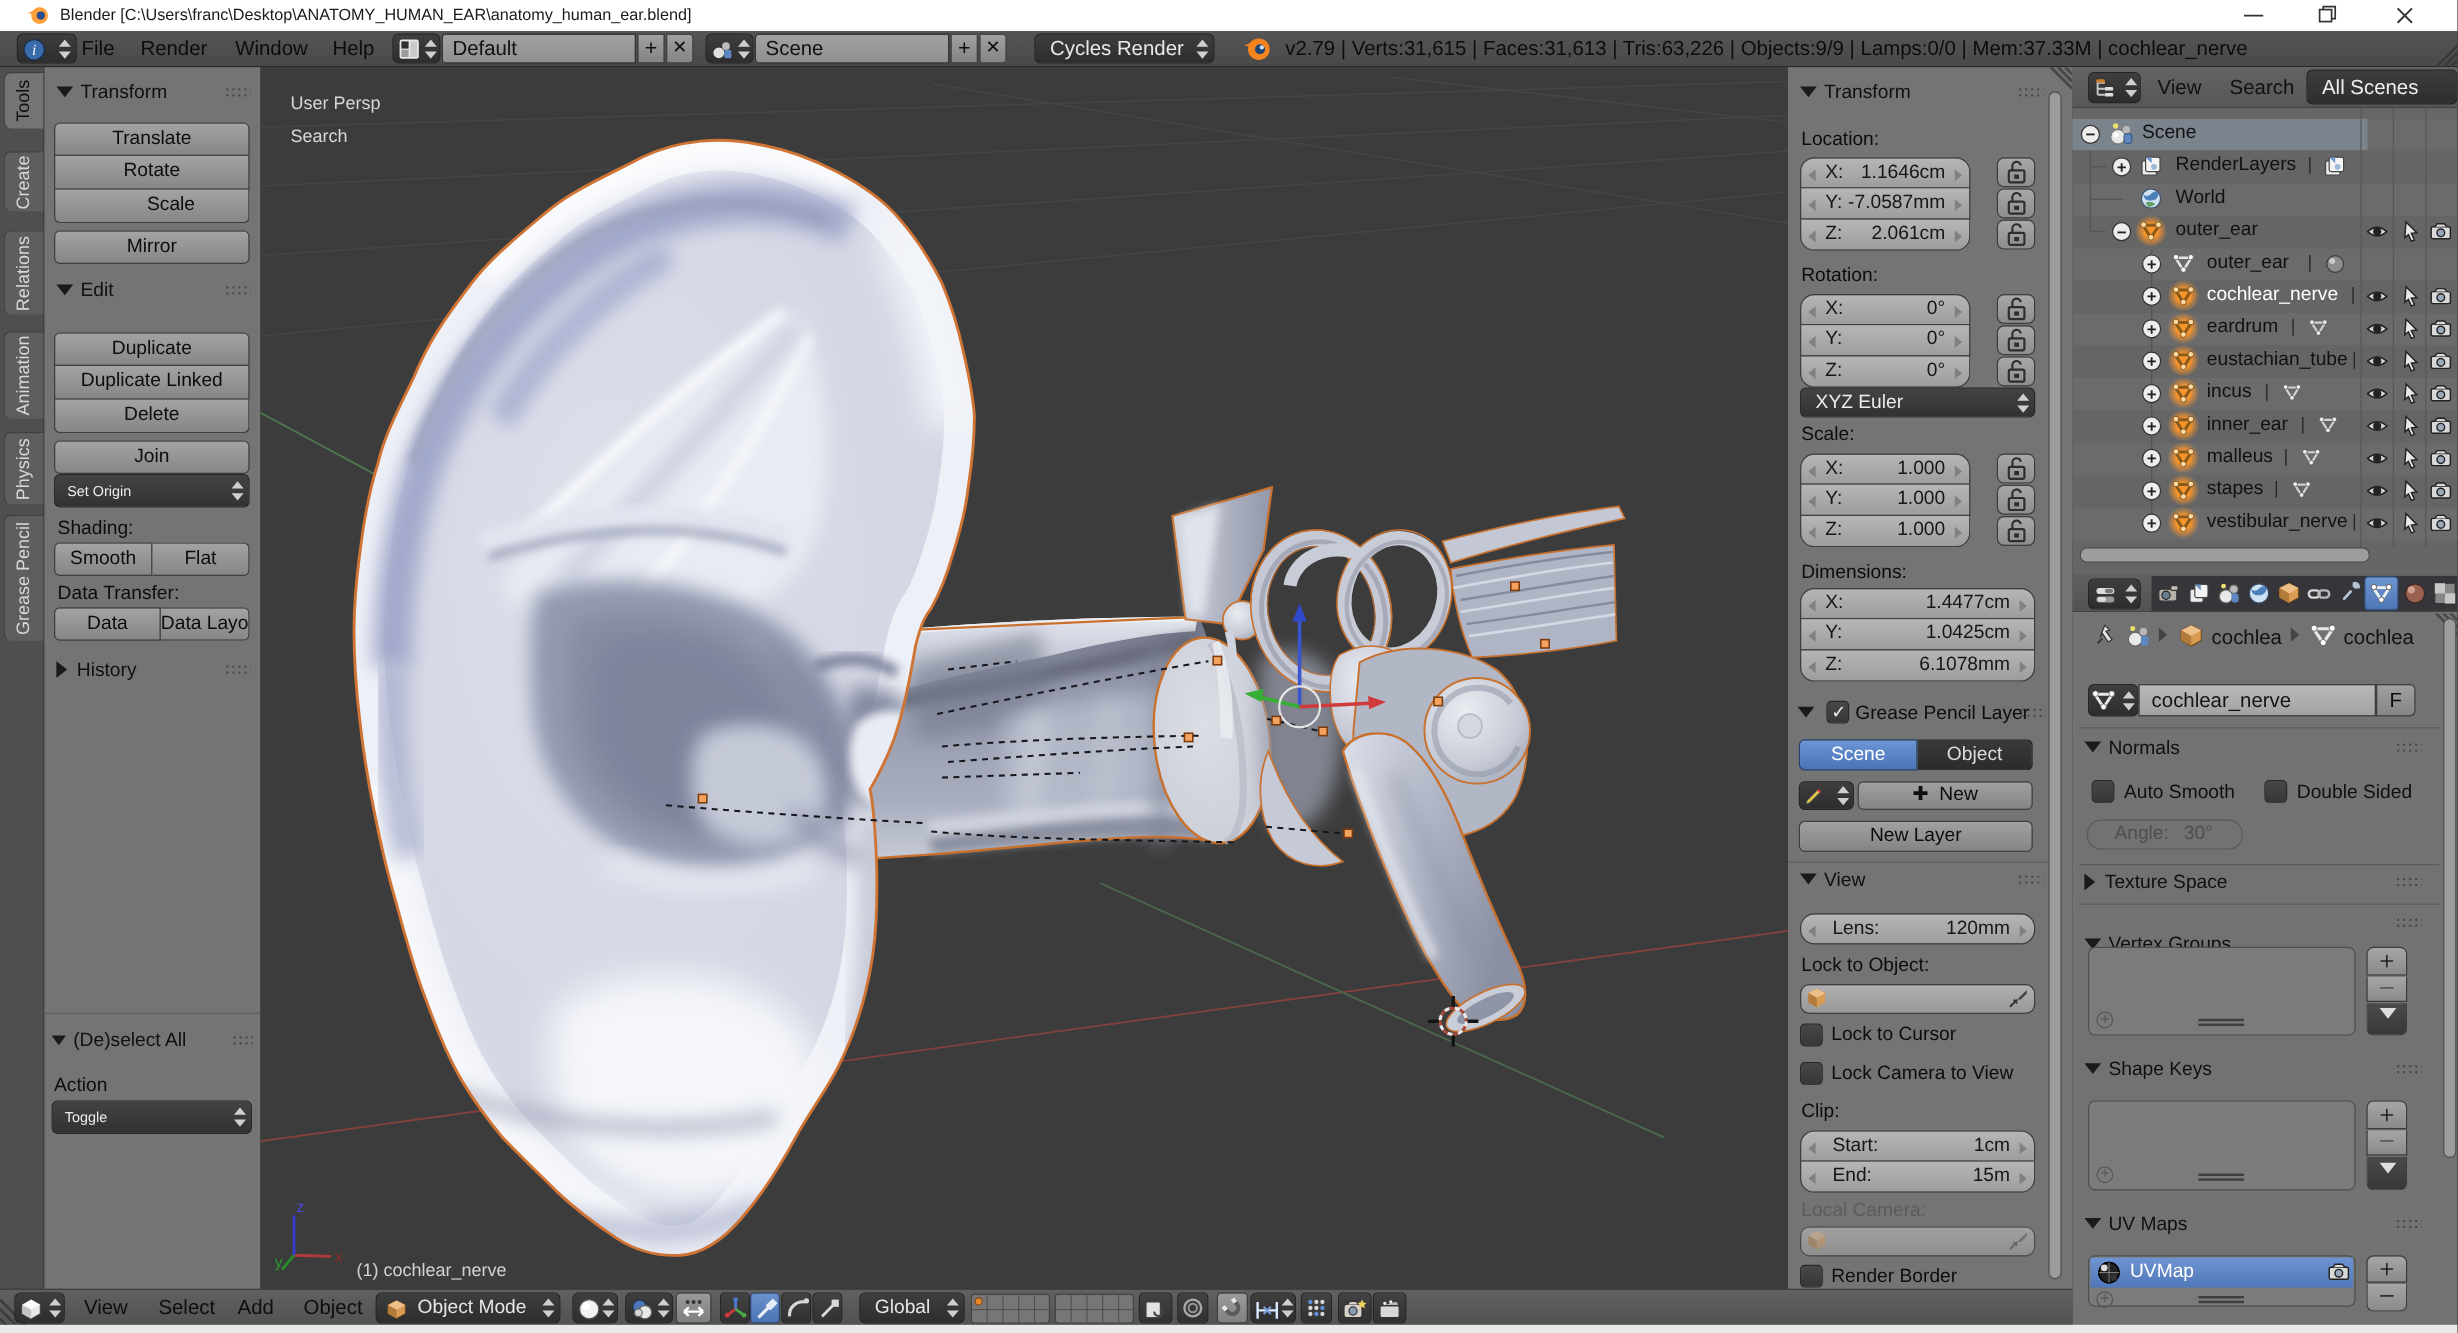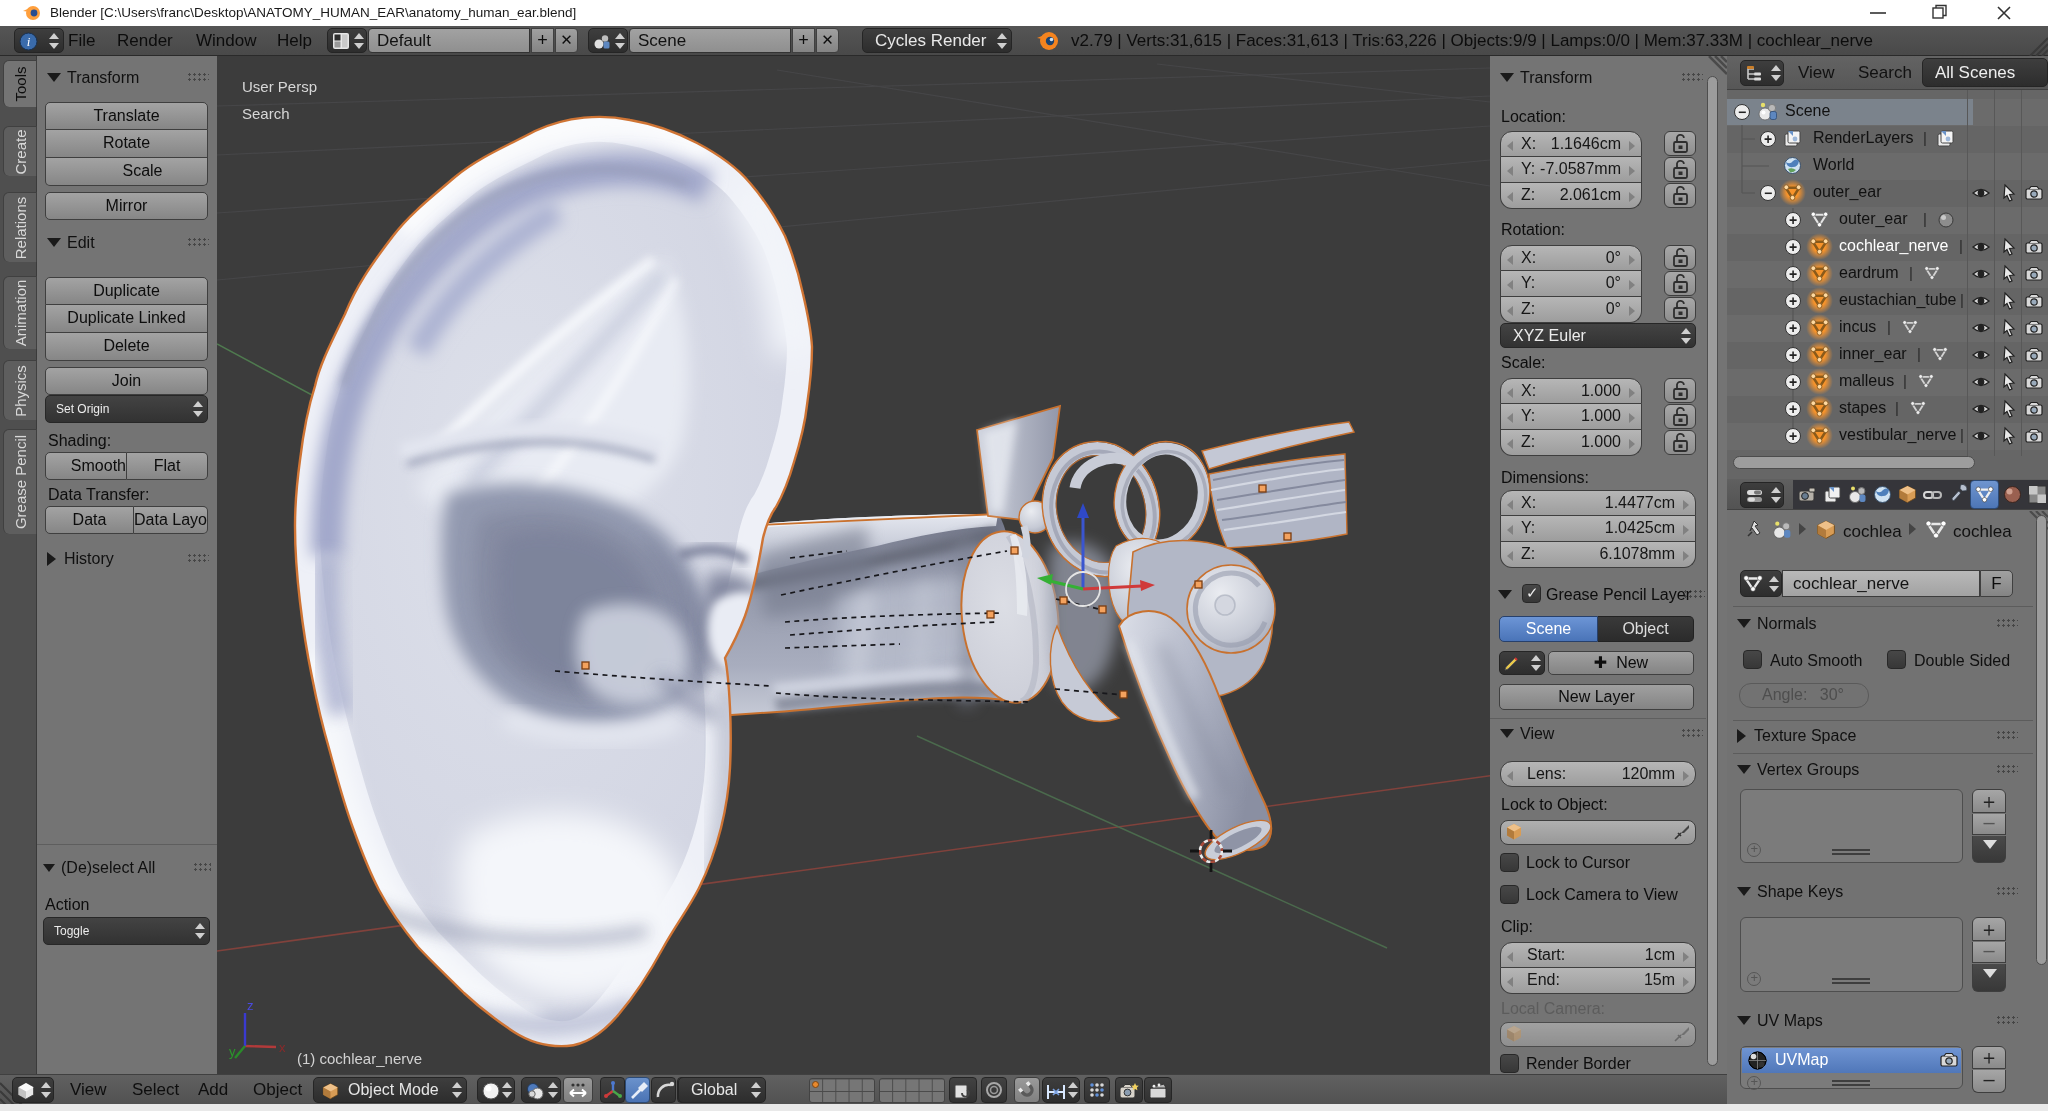--- a/index.html
+++ b/index.html
@@ -177,21 +177,21 @@
   <div class="tbtn" style="top:102px;border-radius:0 0 5px 5px;border-top:none;padding-left:32px;">Scale</div>
   <div class="tbtn" style="top:136px;">Mirror</div>
   <div class="phead" style="top:178px"><span class="tri"></span>Edit</div>
   <div class="grip" style="right:8px;top:181px"></div>
   <div class="tbtn" style="top:221px;border-radius:5px 5px 0 0;">Duplicate</div>
   <div class="tbtn" style="top:249px;border-radius:0;border-top:none;">Duplicate Linked</div>
   <div class="tbtn" style="top:277px;border-radius:0 0 5px 5px;border-top:none;">Delete</div>
   <div class="tbtn" style="top:311px;">Join</div>
   <div class="ddark" style="left:8px;top:339px;width:163px;height:28px;line-height:26px;padding-left:10px;">Set Origin<div class="updn"></div></div>
   <div class="tlabel" style="top:376px">Shading:</div>
-  <div class="tbtn" style="top:396px;width:82px;border-radius:5px 0 0 5px;text-align:right;">Smooth</div>
+  <div class="tbtn" style="top:396px;width:82px;border-radius:5px 0 0 5px;">Smooth</div>
   <div class="tbtn" style="top:396px;left:90px;width:81px;border-radius:0 5px 5px 0;border-left:none;">Flat</div>
   <div class="tlabel" style="top:430px">Data Transfer:</div>
   <div class="tbtn" style="top:450px;width:89px;border-radius:5px 0 0 5px;">Data</div>
   <div class="tbtn" style="top:450px;left:97px;width:74px;border-radius:0 5px 5px 0;border-left:none;">Data Layo</div>
   <div class="phead" style="top:494px"><span class="tri r"></span>History</div>
   <div class="grip" style="right:8px;top:497px"></div>
   <div class="abs" style="left:0;top:788px;width:180px;height:1px;background:#5e5e5e"></div>
   <div class="phead" style="left:6px;top:803px"><span class="tri" style="border-left-width:6px;border-right-width:6px;border-top-width:8px;"></span>(De)select All</div>
   <div class="grip" style="right:6px;top:806px;width:18px"></div>
   <div class="tlabel" style="left:8px;top:840px">Action</div>
@@ -1042,21 +1042,21 @@
   <div class="chk" style="left:160px;top:171px"></div>
   <div class="abs" style="left:187px;top:173px;font-size:16px;color:#101010">Double Sided</div>
   <div class="abs" style="left:12px;top:204px;width:130px;height:25px;border:1px solid #5a5a5a;border-radius:12px;color:#4e4e4e;font-size:16px;">
     <span class="abs" style="left:22px;top:2px">Angle:</span>
       <span class="abs" style="right:24px;top:2px">30°</span>
   </div>
   <div class="abs" style="left:6px;top:241px;width:300px;height:1px;background:#5c5c5c"></div>
   <div class="phead" style="top:248px"><span class="tri r"></span>Texture Space</div>
   <div class="grip" style="right:30px;top:251px"></div>
   <div class="abs" style="left:6px;top:274px;width:300px;height:1px;background:#5c5c5c"></div>
-  <div class="phead" style="top:282px"><span class="tri"></span>Vertex Groups</div>
+  <div class="phead" style="top:300px"><span class="tri"></span>Vertex Groups</div>
   <div class="grip" style="right:30px;top:285px"></div>
 
   <div class="abs lbox" style="left:13px;top:310px;height:74px;"></div>
   <div class="abs oplus" style="left:20px;top:364px;"></div>
   <div class="abs lgrip" style="left:105px;top:370px;"></div>
   <div class="abs pbtn" style="left:245px;top:310px;height:24px;border-radius:6px 6px 0 0;font-size:20px;line-height:22px;">＋</div>
   <div class="abs pbtn" style="left:245px;top:335px;height:21px;border-radius:0;border-top:none;color:#555;font-size:20px;line-height:16px;">–</div>
   <div class="abs pbtn dark" style="left:245px;top:357px;height:27px;border-radius:0 0 6px 6px;border-top:none;">
       <span class="abs" style="left:10px;top:4px;width:0;height:0;border-left:7px solid transparent;border-right:7px solid transparent;border-top:9px solid #ddd;"></span>
     </div>
@@ -1164,21 +1164,21 @@
         <path d="M4,17 A11,11 0 0 1 17,5" stroke="#d8d8d8" stroke-width="2.6" fill="none"></path>
         <circle cx="18" cy="4" r="2.2" fill="#d8d8d8"></circle>
       </svg>
   </div>
   <div class="abs hbtn" style="left:677px;">
     <svg class="abs" style="left:2px;top:2px" width="22" height="22" viewBox="0 0 22 22">
         <path d="M5,17 L14,8" stroke="#d8d8d8" stroke-width="2.4"></path>
         <rect x="13" y="3" width="6" height="6" fill="#d8d8d8"></rect>
       </svg>
   </div>
-  <div class="abs dbox" style="left:678px;top:2px;width:88px;height:26px;text-decoration:underline;">
+  <div class="abs dbox" style="left:716px;top:2px;width:88px;height:26px;text-decoration:underline;">
     <span class="abs" style="left:12px;top:3px;color:#e6e6e6;font-size:16px">Global</span>
     <div class="updn"></div>
   </div>
   <div class="abs layg" style="left:809px;"></div>
   <div class="abs layg" style="left:879px;"></div>
   <div class="abs" style="left:812px;top:6px;width:7px;height:7px;border-radius:50%;background:#e8892e;border:1px solid #7a4512;"></div>
   <div class="abs hbtn" style="left:949px;width:28px">
     <svg class="abs" style="left:3px;top:3px" width="20" height="20" viewBox="0 0 20 20">
         <rect x="2" y="4" width="12" height="13" rx="1" fill="#e2e2e2" stroke="#444"></rect>
         <path d="M14,9 a3.5,3.5 0 1 1 -5,3" fill="none" stroke="#444" stroke-width="1.8"></path>

